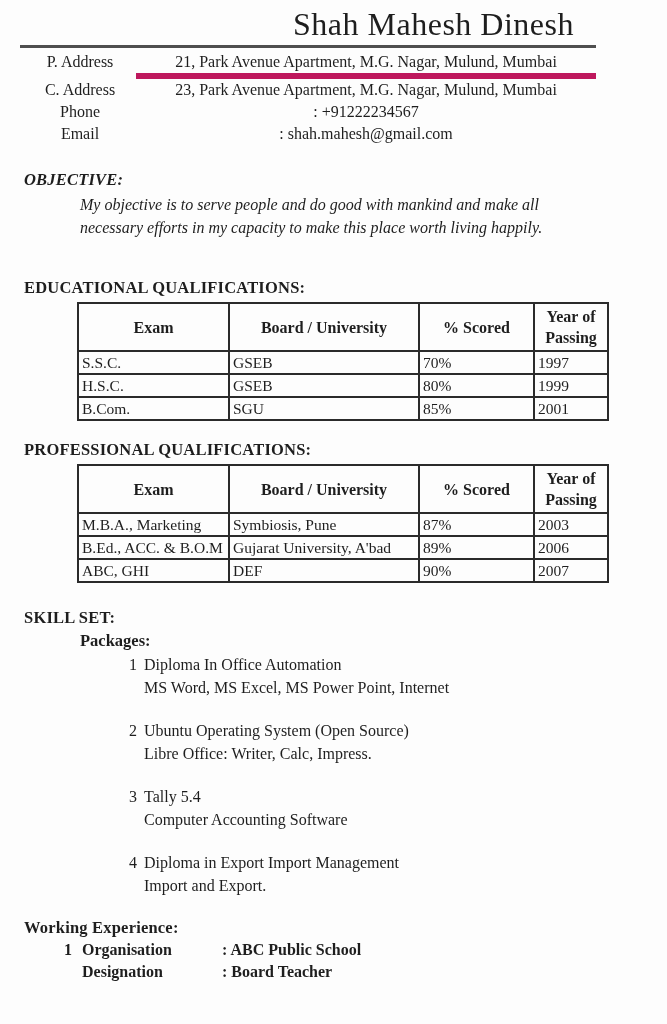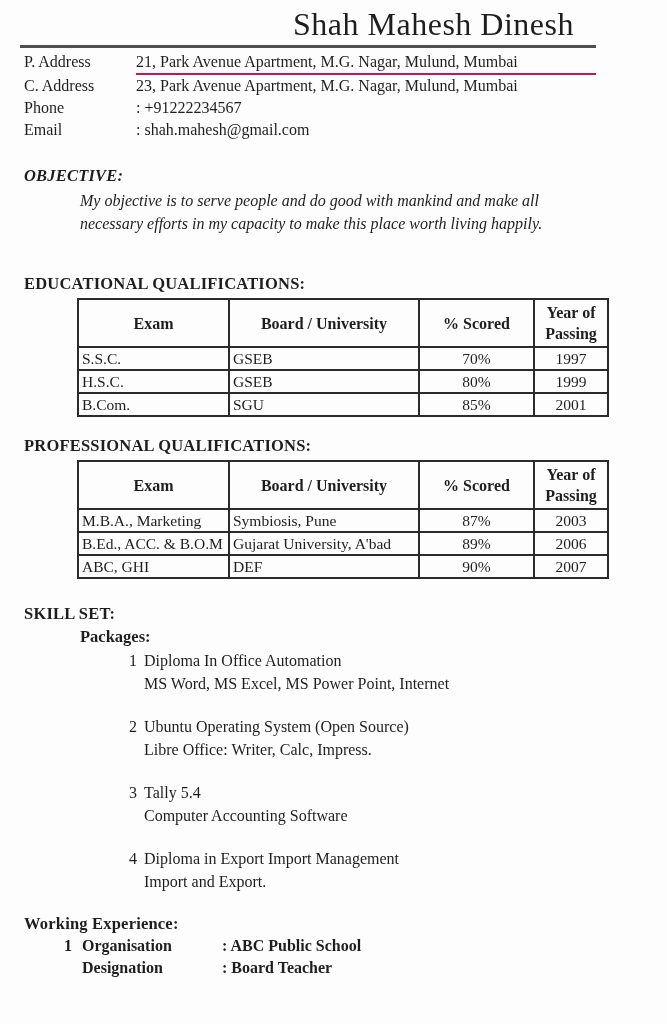--- a/index.html
+++ b/index.html
@@ -23,24 +23,24 @@
     text-align: right;
     line-height: 38px;
     letter-spacing: 0.5px;
   }
   .title-rule {
     border: 0;
     border-top: 3px solid #4f4f4f;
     margin: 2px 0 0 20px;
   }
   .contact { margin: 3px 0 0 24px; }
-  .contact-row { display: flex; line-height: 22px; }
+  .contact-row { display: flex; line-height: 22px; text-align: center; }
   .contact-label { width: 112px; flex: none; }
   .contact-value { flex: 1; white-space: nowrap; }
-  .contact-row.underlined .contact-value { border-bottom: 2px solid #be185d; }
+  .contact-row.underlined .contact-value { border-bottom: 6px solid #be185d; }
 
   
   .sec-heading {
     margin: 0 0 0 24px;
     font-size: 16.5px;
     font-weight: 700;
     line-height: 22px;
     letter-spacing: 0.2px;
   }
 
@@ -71,21 +71,21 @@
     text-align: center;
     padding: 2px 2px;
     line-height: 21px;
     white-space: normal;
   }
   table.qual td { padding: 0 3px; line-height: 21px; font-size: 15.5px; }
   table.qual col.c-exam  { width: 151px; }
   table.qual col.c-board { width: 190px; }
   table.qual col.c-score { width: 115px; }
   table.qual col.c-year  { width: 74px; }
-  table.qual td.center { text-align: center; }
+  table.qual td.center { text-align: left; }
 
   
   .skills { margin-top: 24px; }
   .sub-heading {
     margin: 1px 0 1px 80px;
     font-size: 16.5px;
     font-weight: 700;
     line-height: 22px;
   }
   .skill-item { display: flex; margin: 0 0 20px 126px; line-height: 23px; }

